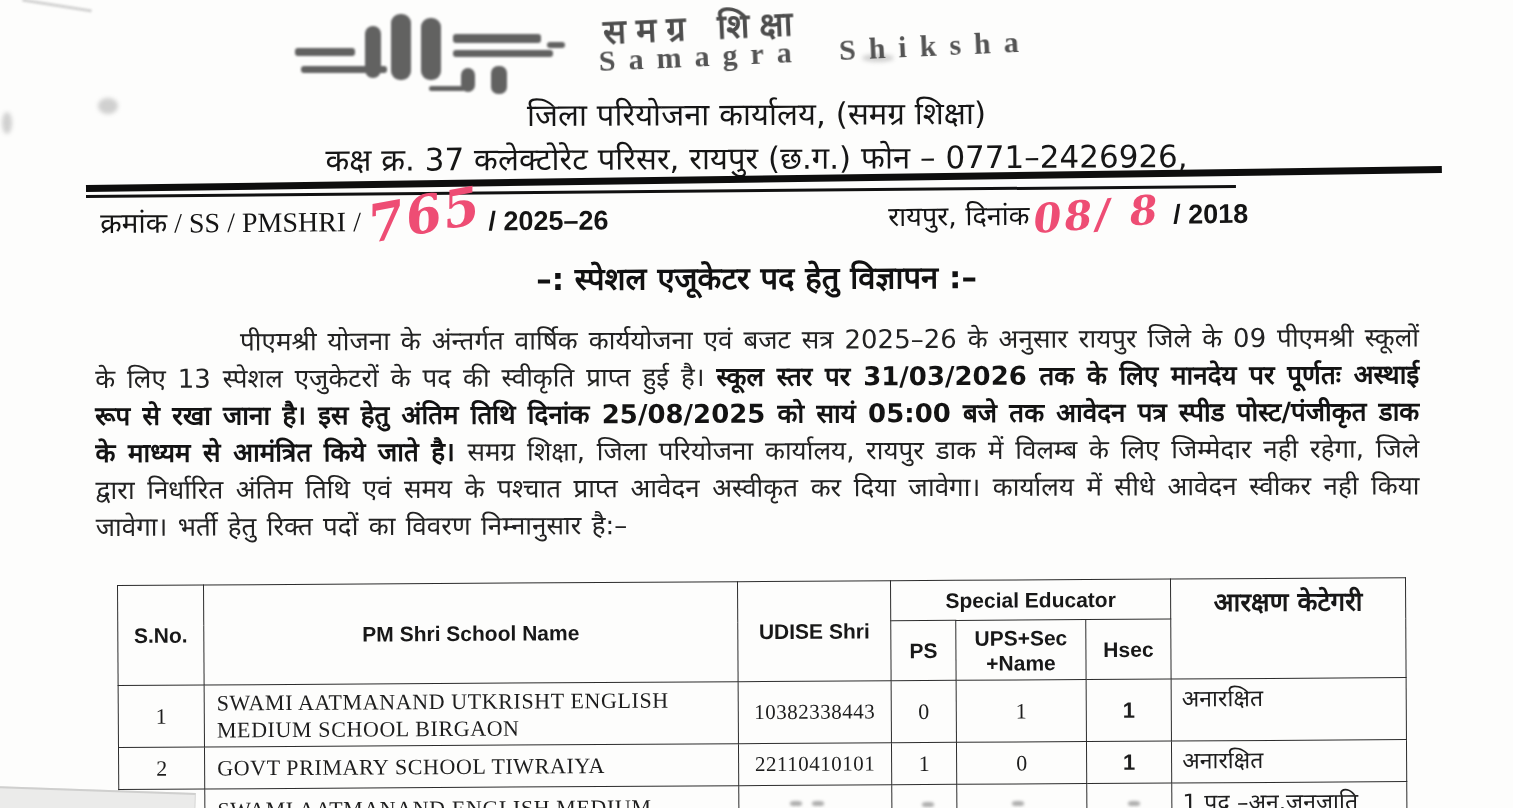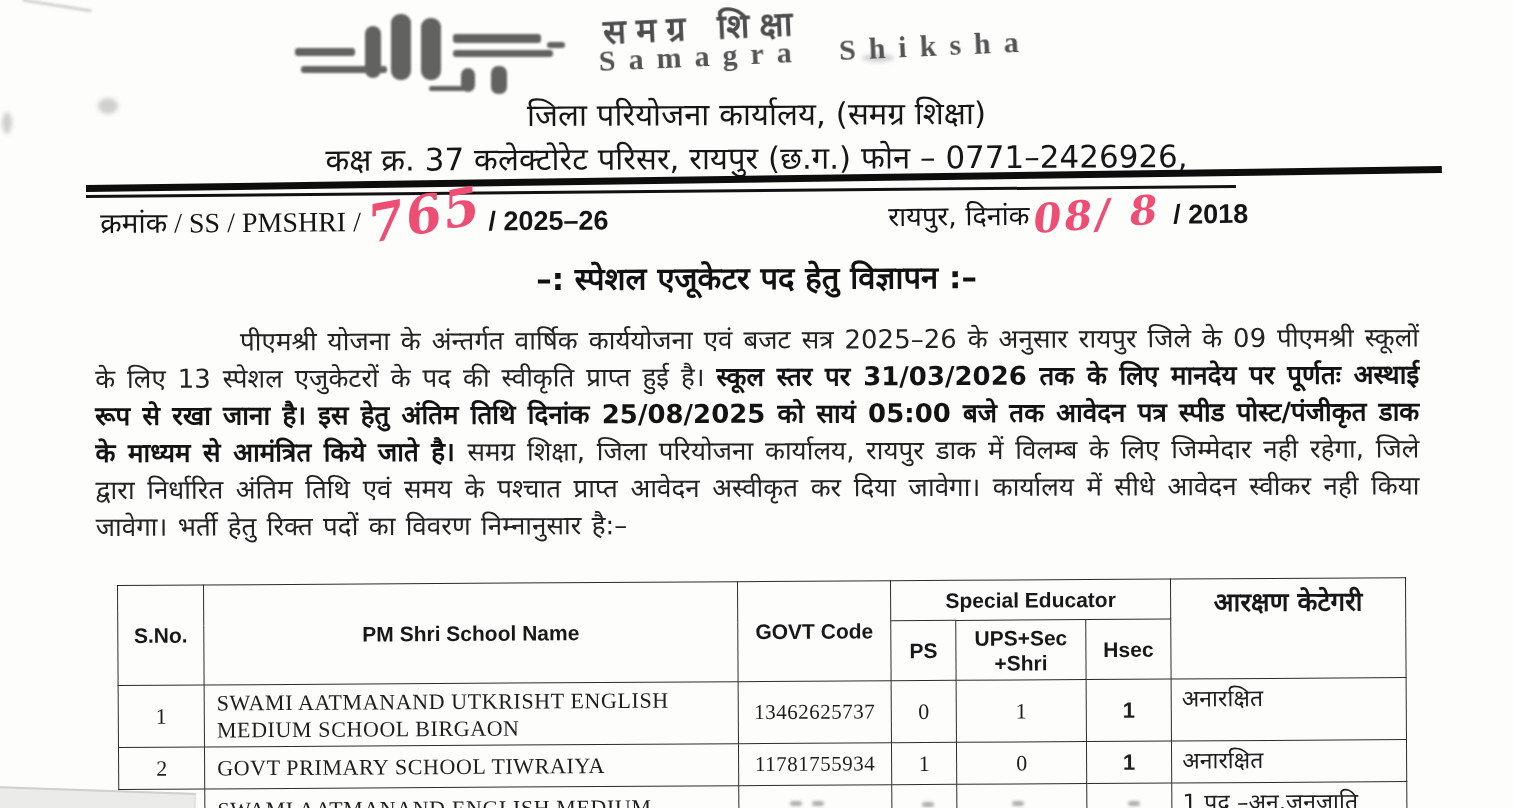--- a/index.html
+++ b/index.html
@@ -131,42 +131,42 @@
           <col style="width:153px">
         <col style="width:65px">
           <col style="width:130px">
           <col style="width:85px">
           <col style="width:235px">
       </colgroup>
       <tbody>
           <tr class="tier1">
         <th rowspan="2">S.No.</th>
         <th rowspan="2">PM Shri School Name</th>
-        <th rowspan="2">GOVT Code</th>
+        <th rowspan="2">UDISE Shri</th>
         <th colspan="3">Special Educator</th>
         <th rowspan="2" class="hdr-category">आरक्षण केटेगरी</th>
       </tr>
       <tr class="tier2">
         <th>PS</th>
-        <th>UPS+Sec +Shri</th>
+        <th>UPS+Sec +Name</th>
         <th>Hsec</th>
       </tr>
       <tr class="row1">
         <td>1</td>
         <td class="cell-school">SWAMI AATMANAND UTKRISHT ENGLISH MEDIUM SCHOOL BIRGAON</td>
-        <td class="cell-udise">13462625737</td>
+        <td class="cell-udise">10382338443</td>
         <td>0</td>
         <td>1</td>
         <td class="cell-total">1</td>
         <td class="cell-category">अनारक्षित</td>
       </tr>
       <tr class="row2">
         <td>2</td>
         <td class="cell-school">GOVT PRIMARY SCHOOL TIWRAIYA</td>
-        <td class="cell-udise">11781755934</td>
+        <td class="cell-udise">22110410101</td>
         <td>1</td>
         <td>0</td>
         <td class="cell-total">1</td>
         <td class="cell-category">अनारक्षित</td>
       </tr>
       <tr class="row3">
         <td></td>
         <td class="cell-school">SWAMI AATMANAND ENGLISH MEDIUM</td>
         <td class="cell-udise"></td>
         <td></td>

